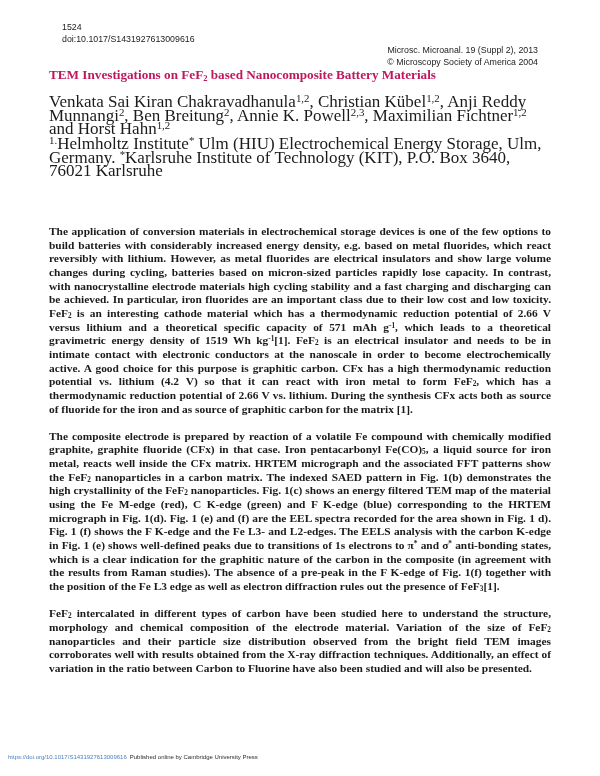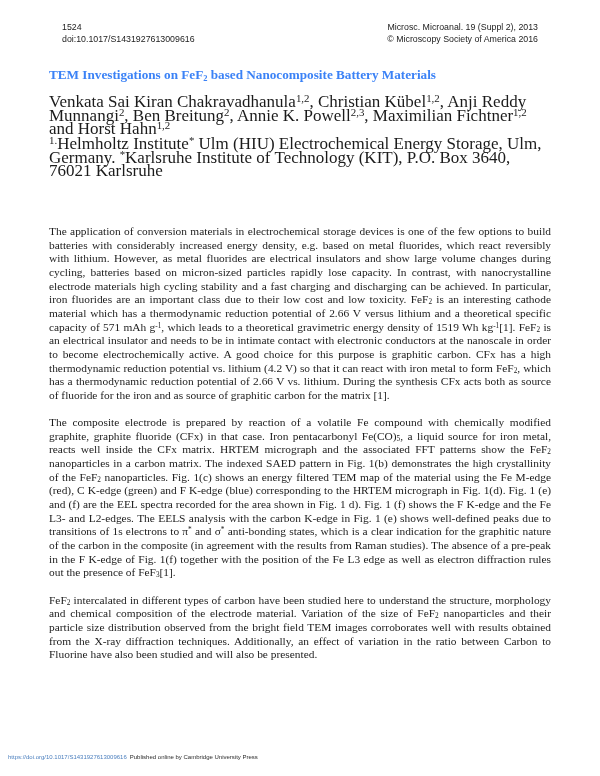--- a/index.html
+++ b/index.html
@@ -17,39 +17,40 @@
     position: absolute;
     left: 62px;
     top: 22px;
     width: 476px;
     display: flex;
     justify-content: space-between;
     font-family: "Liberation Sans", "DejaVu Sans", sans-serif;
     font-size: 8.8px;
     line-height: 11.6px;
     color: #222222;
+    flex-direction: column;
   }
   .header-right { text-align: right; margin-left: 44px; }
   .content {
     position: absolute;
     left: 49px;
     top: 0;
     width: 502px;
     height: 100%;
   }
   .title {
     position: absolute;
     top: 67px;
     left: 0;
     width: 502px;
     margin: 0;
     font-size: 13.2px;
     line-height: 16px;
     font-weight: 700;
-    color: #3b82f6;
+    color: #be185d;
   }
   .authors {
     position: absolute;
     top: 95px;
     left: 0;
     width: 502px;
     margin: 0;
     font-size: 17px;
     line-height: 13.7px;
   }
@@ -63,21 +64,21 @@
   }
   .body-text {
     position: absolute;
     top: 225px;
     left: 0;
     width: 502px;
     font-size: 11.4px;
     line-height: 13.65px;
     text-align: justify;
   }
-  .body-text p { margin: 0 0 13.6px 0; }
+  .body-text p { margin: 0 0 13.6px 0; font-weight: bold; }
   sup { font-size: 0.64em; line-height: 0; vertical-align: 0.45em; }
   sub { font-size: 0.64em; line-height: 0; vertical-align: -0.18em; }
   .page-footer {
     position: absolute;
     left: 8px;
     top: 753px;
     display: flex;
     gap: 3px;
     font-family: "Liberation Sans", "DejaVu Sans", sans-serif;
     font-size: 6px;
@@ -92,21 +93,21 @@
 
 <div class="page">
 
   <header class="page-header">
     <div class="header-left">
       <div>1524</div>
       <div>doi:10.1017/S1431927613009616</div>
     </div>
     <div class="header-right">
       <div>Microsc. Microanal. 19 (Suppl 2), 2013</div>
-      <div>© Microscopy Society of America 2016</div>
+      <div>© Microscopy Society of America 2004</div>
     </div>
   </header>
 
   <main class="content">
     <h1 class="title">TEM Investigations on FeF<sub>2</sub> based Nanocomposite Battery Materials</h1>
     <p class="authors">Venkata Sai Kiran Chakravadhanula<sup>1,2</sup>, Christian Kübel<sup>1,2</sup>, Anji Reddy Munnangi<sup>2</sup>, Ben Breitung<sup>2</sup>, Annie K. Powell<sup>2,3</sup>, Maximilian Fichtner<sup>1,2</sup> and Horst Hahn<sup>1,2</sup></p>
     <div class="affiliations">
         <div><sup>1.</sup>Helmholtz Institute<sup>*</sup> Ulm (HIU) Electrochemical Energy Storage, Ulm, Germany. <sup>*</sup>Karlsruhe Institute of Technology (KIT), P.O. Box 3640, 76021 Karlsruhe</div>
       </div>
     <div class="body-text">

